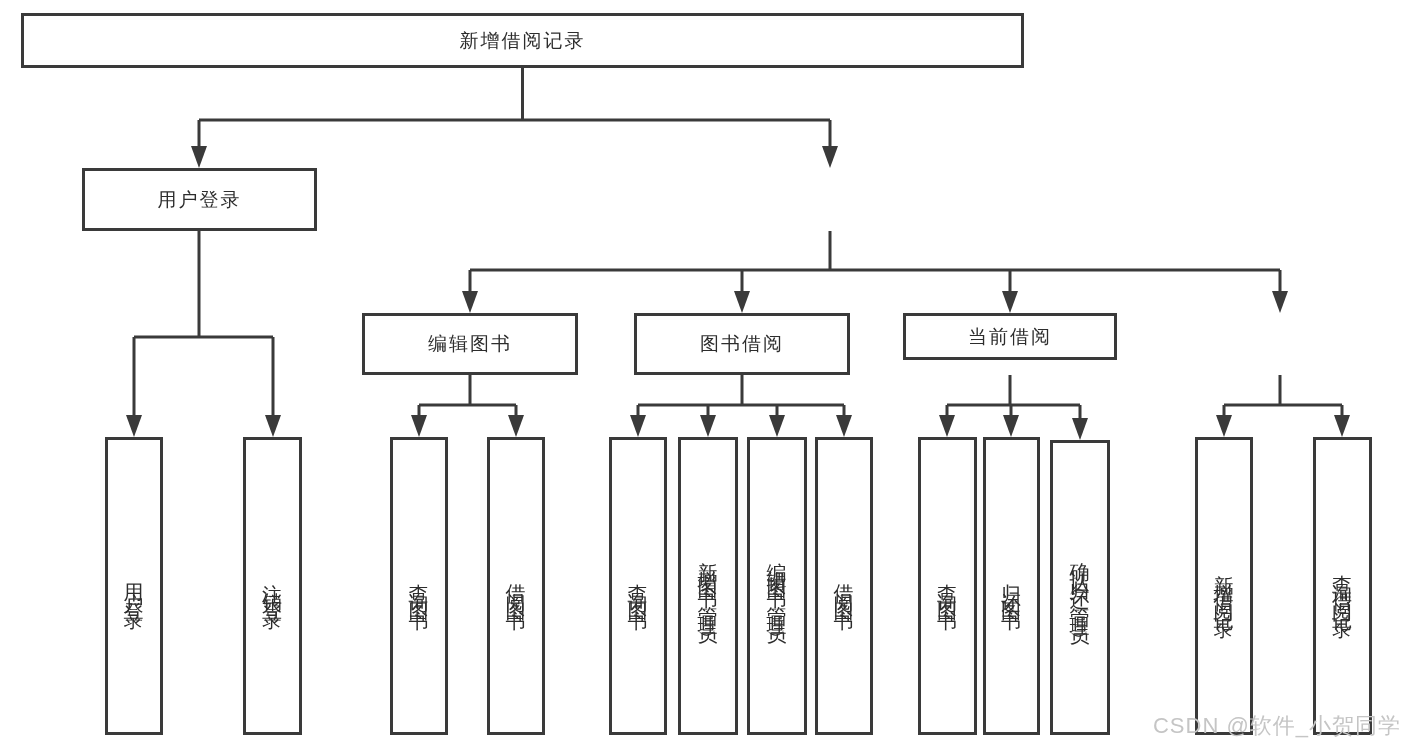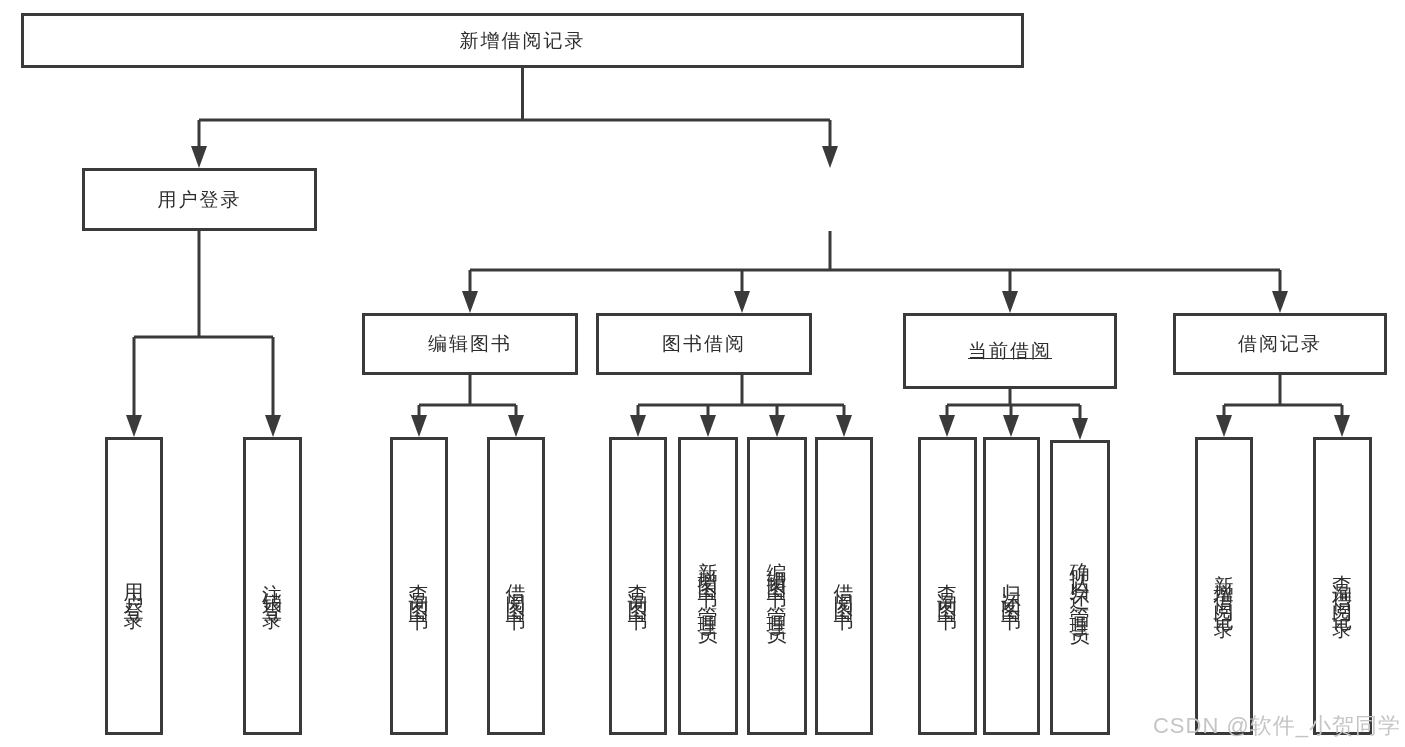--- a/index.html
+++ b/index.html
@@ -23,22 +23,22 @@
     display:flex; align-items:center; justify-content:center;
   }
   .leaf span {
     writing-mode:vertical-rl; text-orientation:mixed;
     font-size:20px; letter-spacing:9px; color:var(--text); line-height:1;
   }
   #box-root      { left:21px;  top:13px;  width:1003px; height:55px; }
   #box-user-login{ left:82px;  top:168px; width:235px;  height:63px; }
   #box-book-mgmt { left:712px; top:168px; width:235px;  height:63px; }
   #box-new-rec   { left:362px; top:313px; width:216px;  height:62px; }
-  #box-borrow    { left:596px; top:313px; width:216px;  height:62px; }
-  #box-current   { left:903px; top:313px; width:214px;  height:76px;text-decoration:underline; }
+  #box-borrow    { left:634px; top:313px; width:216px;  height:62px; }
+  #box-current   { left:903px; top:313px; width:214px;  height:47px; }
   #box-records   { left:1173px;top:313px; width:214px;  height:62px; }
   #leaf-a1 { left:105px;  width:58px; }
   #leaf-a2 { left:243px;  width:59px; }
   #leaf-b1 { left:390px;  width:58px; }
   #leaf-b2 { left:487px;  width:58px; }
   #leaf-c1 { left:609px;  width:58px; }
   #leaf-c2 { left:678px;  width:60px; }
   #leaf-c3 { left:747px;  width:60px; }
   #leaf-c4 { left:815px;  width:58px; }
   #leaf-d1 { left:918px;  width:59px; }
@@ -92,21 +92,20 @@
     <polygon class="carrow" points="1334,415 1350,415 1342,437"></polygon>
   </svg>
 
   <div class="node" id="box-root">新增借阅记录</div>
 
   <div class="node" id="box-user-login">用户登录</div>
 
   <div class="node" id="box-new-rec">编辑图书</div>
   <div class="node" id="box-borrow">图书借阅</div>
   <div class="node" id="box-current">当前借阅</div>
-  <div class="node" id="box-records">借阅记录</div>
 
   <div class="leaf" id="leaf-a1">
       <span>用户登录</span>
     </div>
   <div class="leaf" id="leaf-a2">
       <span>注销登录</span>
     </div>
 
   <div class="leaf" id="leaf-b1">
       <span>查询图书</span>

